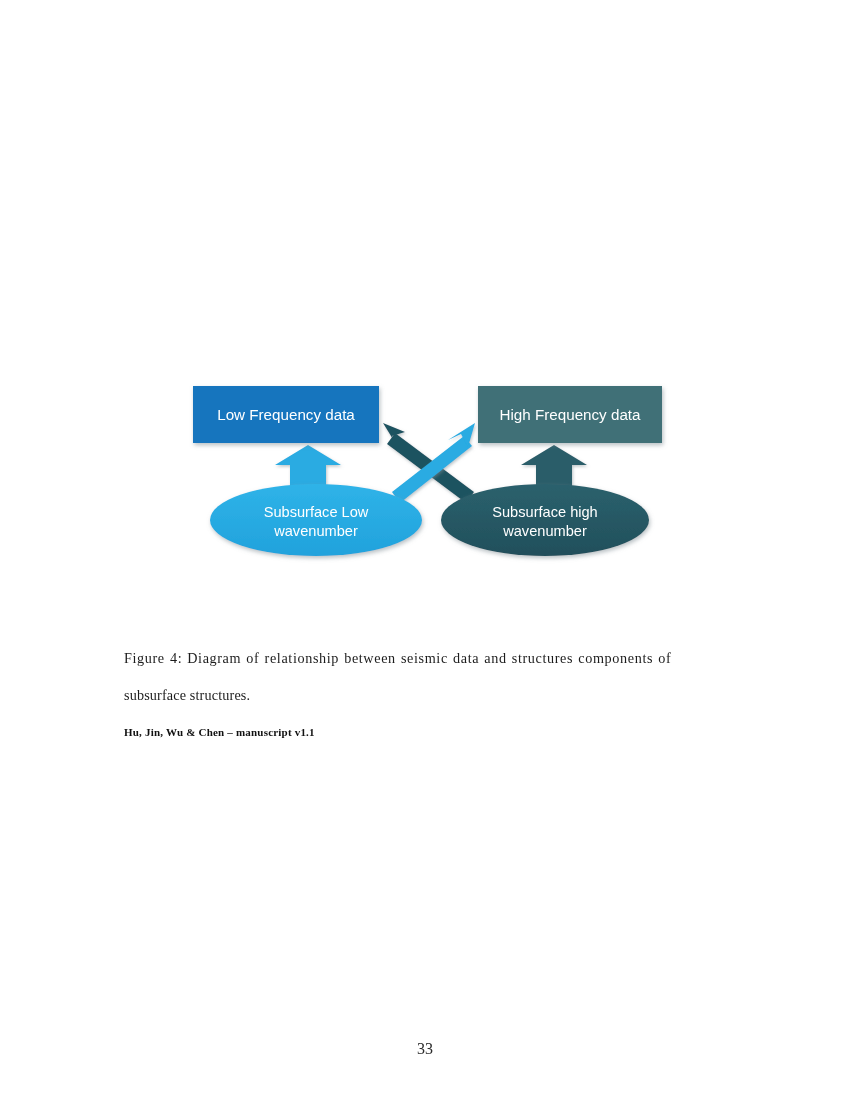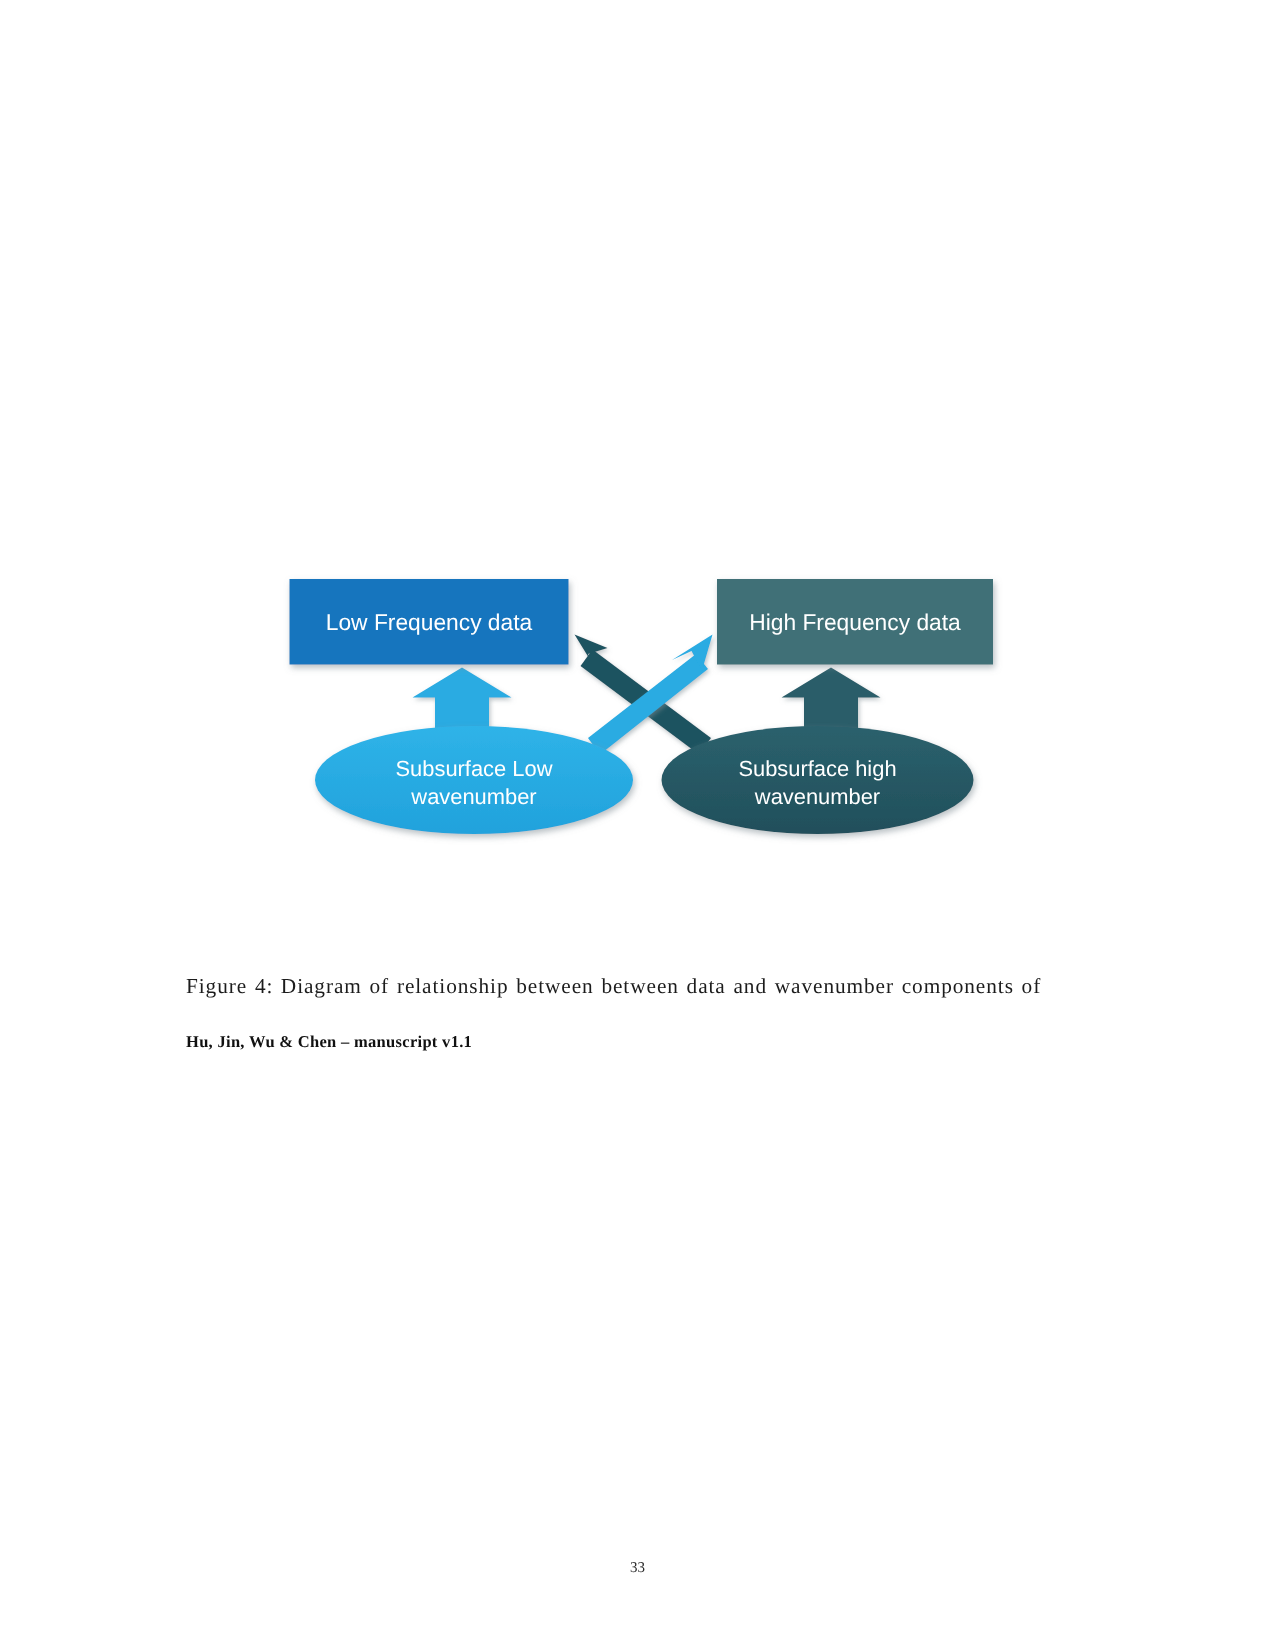--- a/index.html
+++ b/index.html
@@ -64,21 +64,21 @@
   }
 
   
   #page-number {
     position: absolute;
     left: 0;
     top: 1040px;
     width: 850px;
     text-align: center;
     font-family: "Liberation Serif", serif;
-    font-size: 10px;
+    font-size: 16px;
     color: #2a2a2a;
   }
 
   
   .box-label, .ellipse-label {
     font-family: "Liberation Sans", sans-serif;
     fill: #ffffff;
   }
   .box-label { font-size: 15.2px; }
   .ellipse-label { font-size: 14.6px; }
@@ -145,18 +145,19 @@
 
     <g>
       <rect x="298" y="16" width="184" height="57" fill="#3F7077" filter="url(#softshadow)"></rect>
       <text class="box-label" x="390" y="50" text-anchor="middle">High Frequency data</text>
     </g>
   </svg>
 </div>
 
 <div id="caption-block">
   <div class="caption-line l1">
-    <span class="caption-fignum">Figure 4:</span><span>Diagram of relationship between between data and wavenumber components of</span>
+    <span class="caption-fignum">Figure 4:</span><span>Diagram of relationship between seismic data and structures components of</span>
   </div>
+  <div class="caption-line">subsurface structures.</div>
   <div id="manuscript-line">Hu, Jin, Wu &amp; Chen – manuscript v1.1</div>
 </div>
 
 <div id="page-number">33</div>
 
 </body></html>

